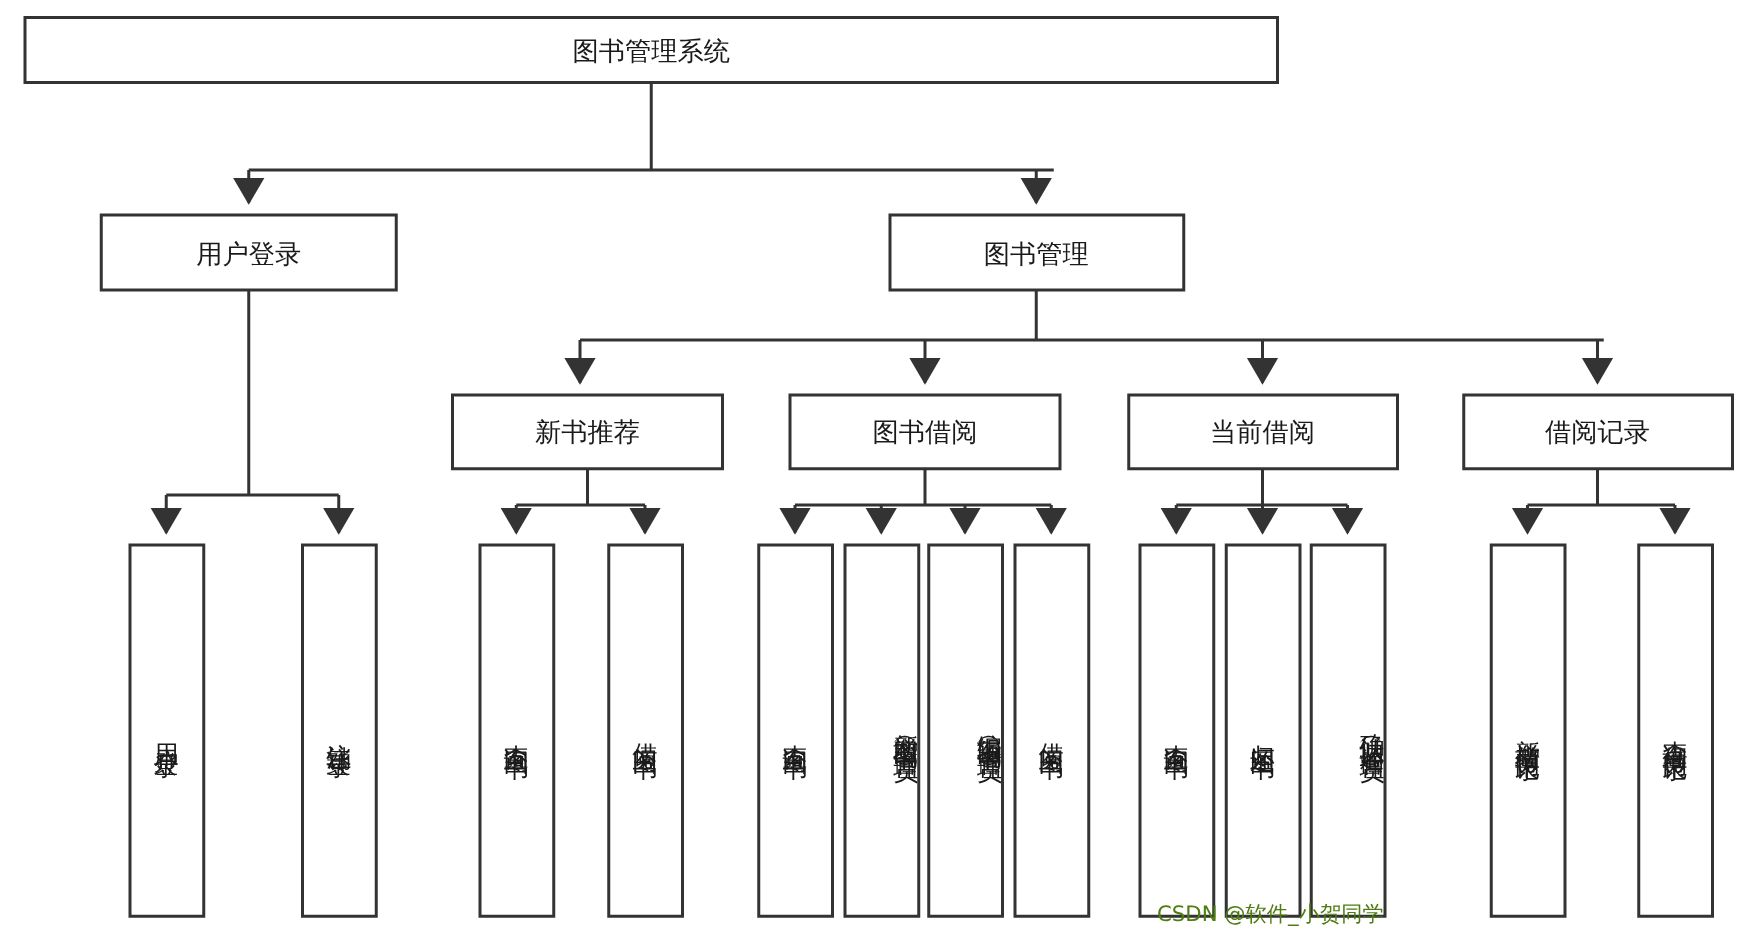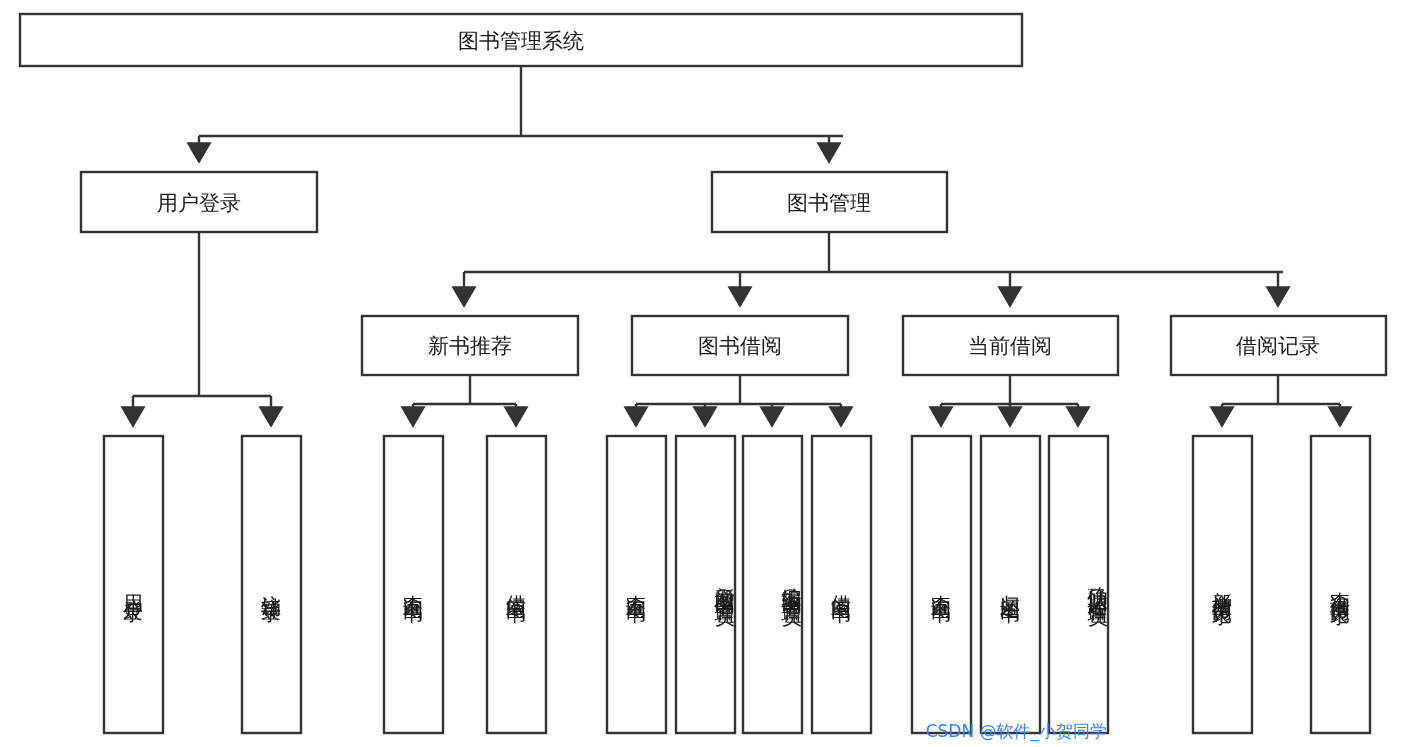--- a/index.html
+++ b/index.html
@@ -63,21 +63,21 @@
     text-align: center;
     white-space: nowrap;
     pointer-events: none;
   }
   .watermark {
     position: absolute;
     right: 10px;
     bottom: 4px;
     font-family: "DejaVu Sans", "Liberation Sans", sans-serif;
     font-size: 17px;
-    color: #3b82f6;
+    color: #4d7c0f;
     white-space: nowrap;
   }
 </style>
 </head>
 <body>
 
 <div id="diagram-root">
 
   <svg class="diagram-canvas" viewBox="0 0 1405 747">
     <defs>

